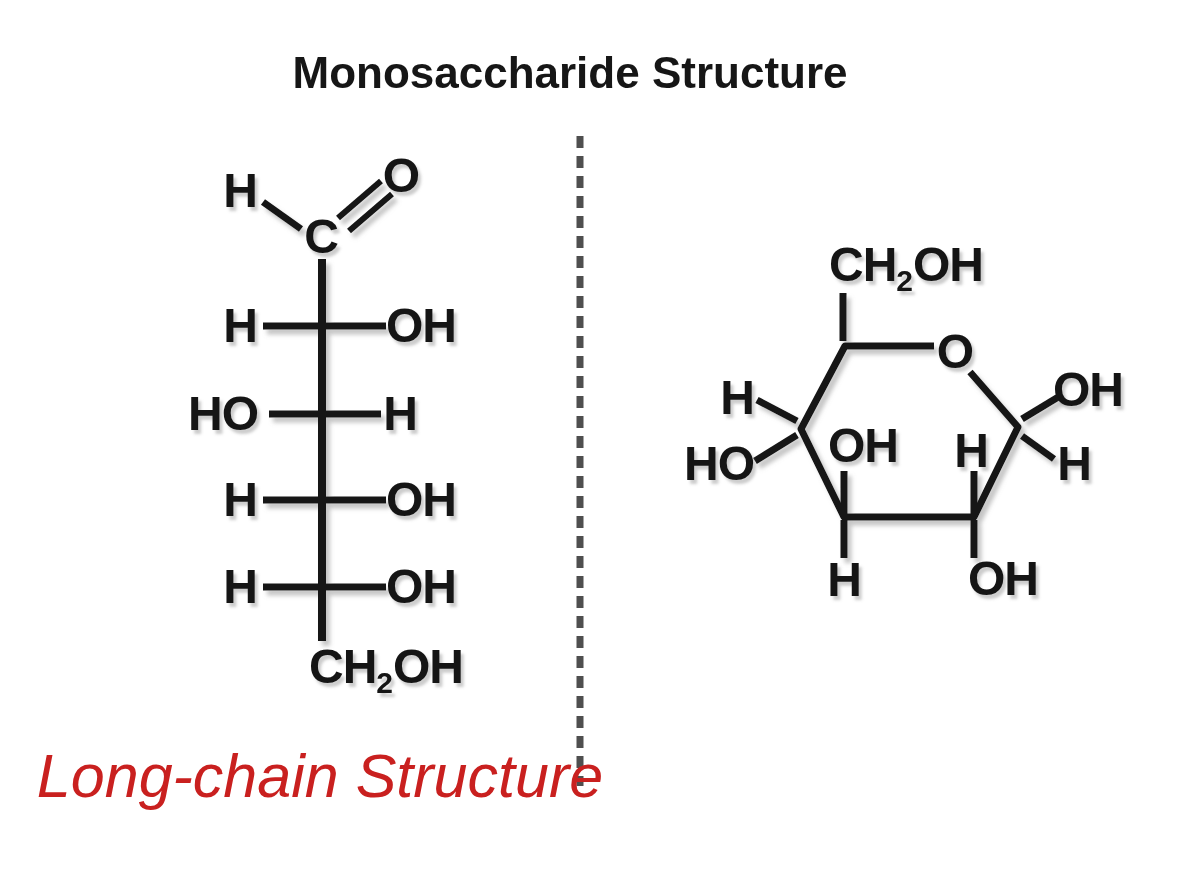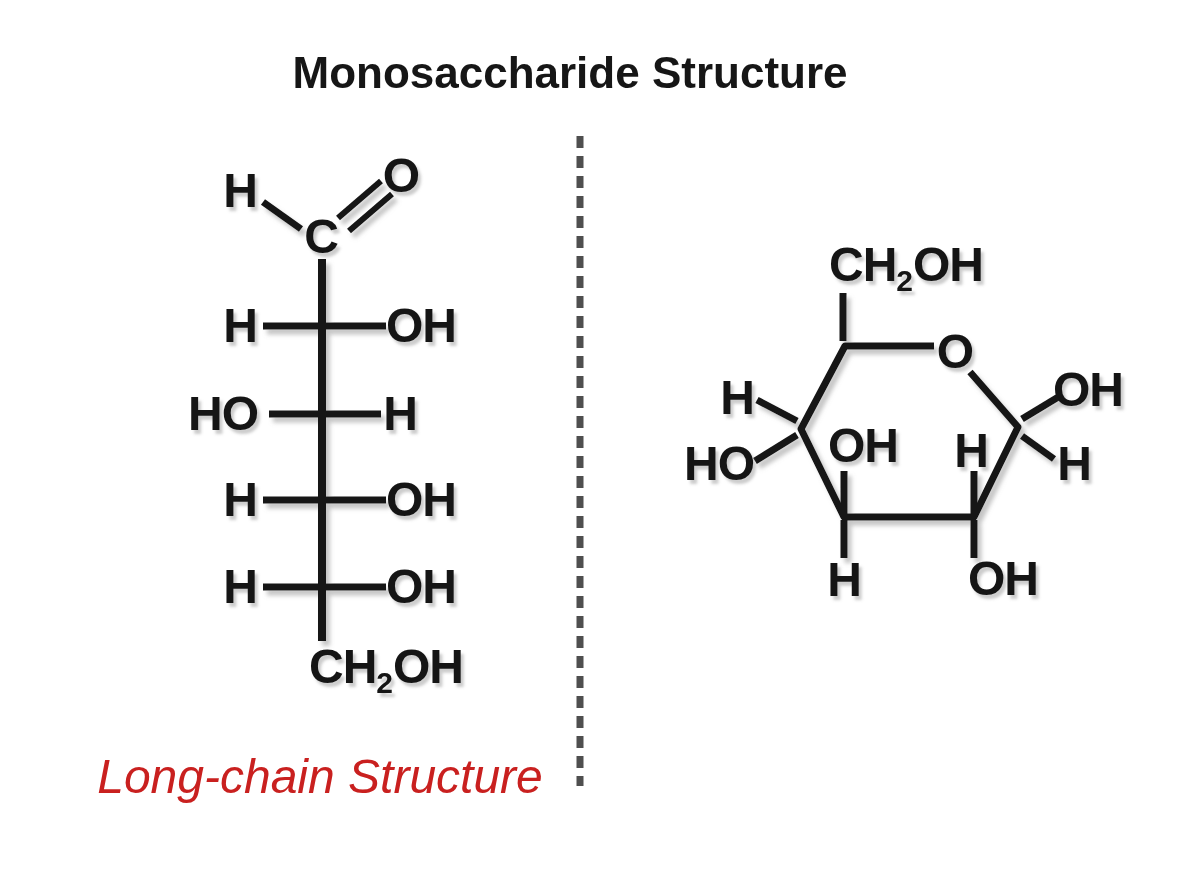--- a/index.html
+++ b/index.html
@@ -40,21 +40,21 @@
   .atom .sub {
     font-size: 30px;
     vertical-align: -10px;
     letter-spacing: 0;
   }
   .caption {
     position: absolute;
     transform: translate(-50%, -50%);
     font-style: italic;
     font-weight: 400;
-    font-size: 48px;
+    font-size: 61px;
     color: var(--accent-red, #c9201f);
     white-space: nowrap;
   }
 </style>
 </head>
 <body>
 
 <div class="stage">
 
   <svg class="bonds-svg" viewBox="0 0 1200 892" xmlns="http://www.w3.org/2000/svg">

